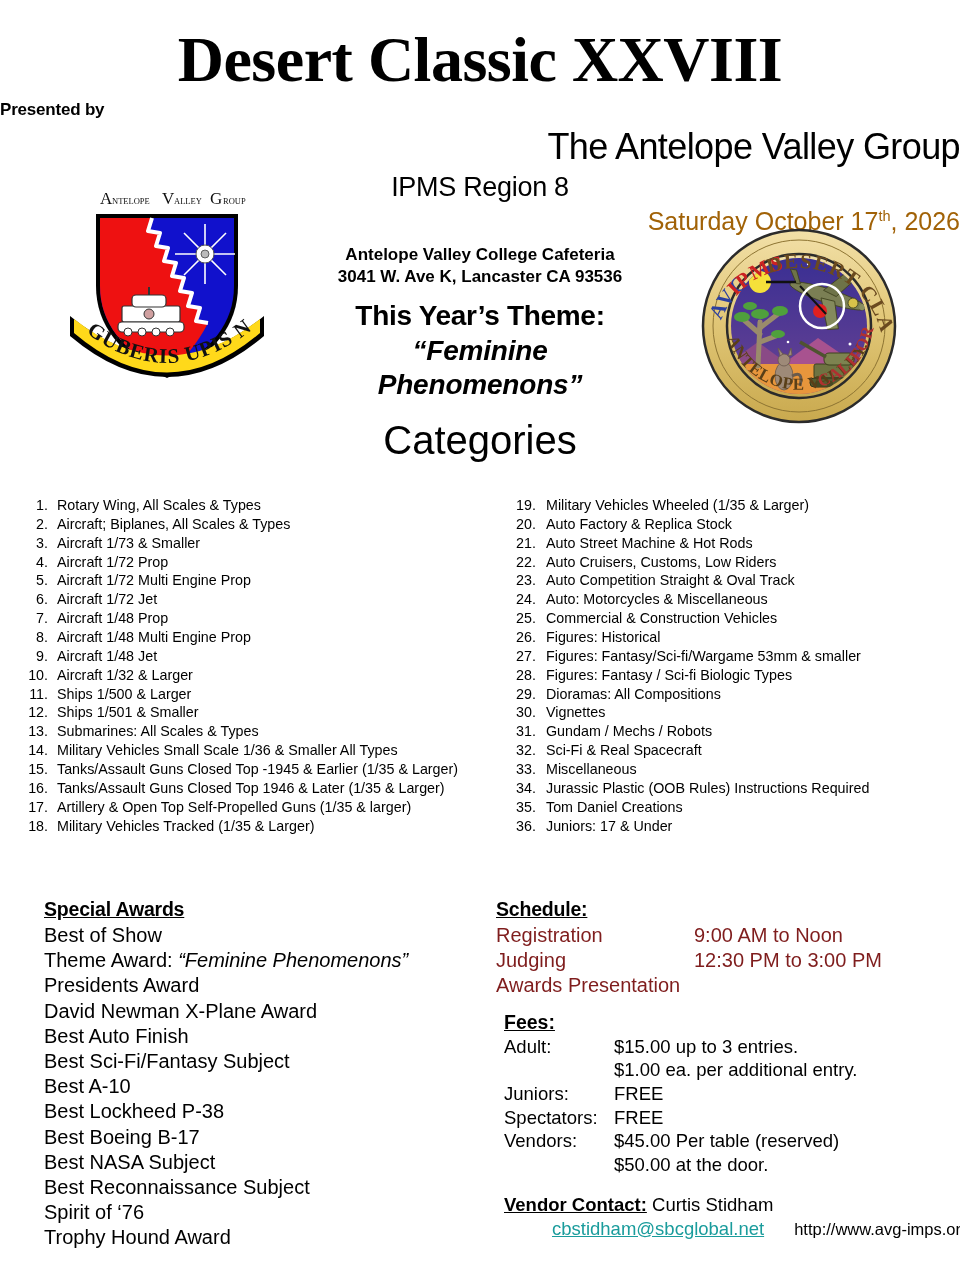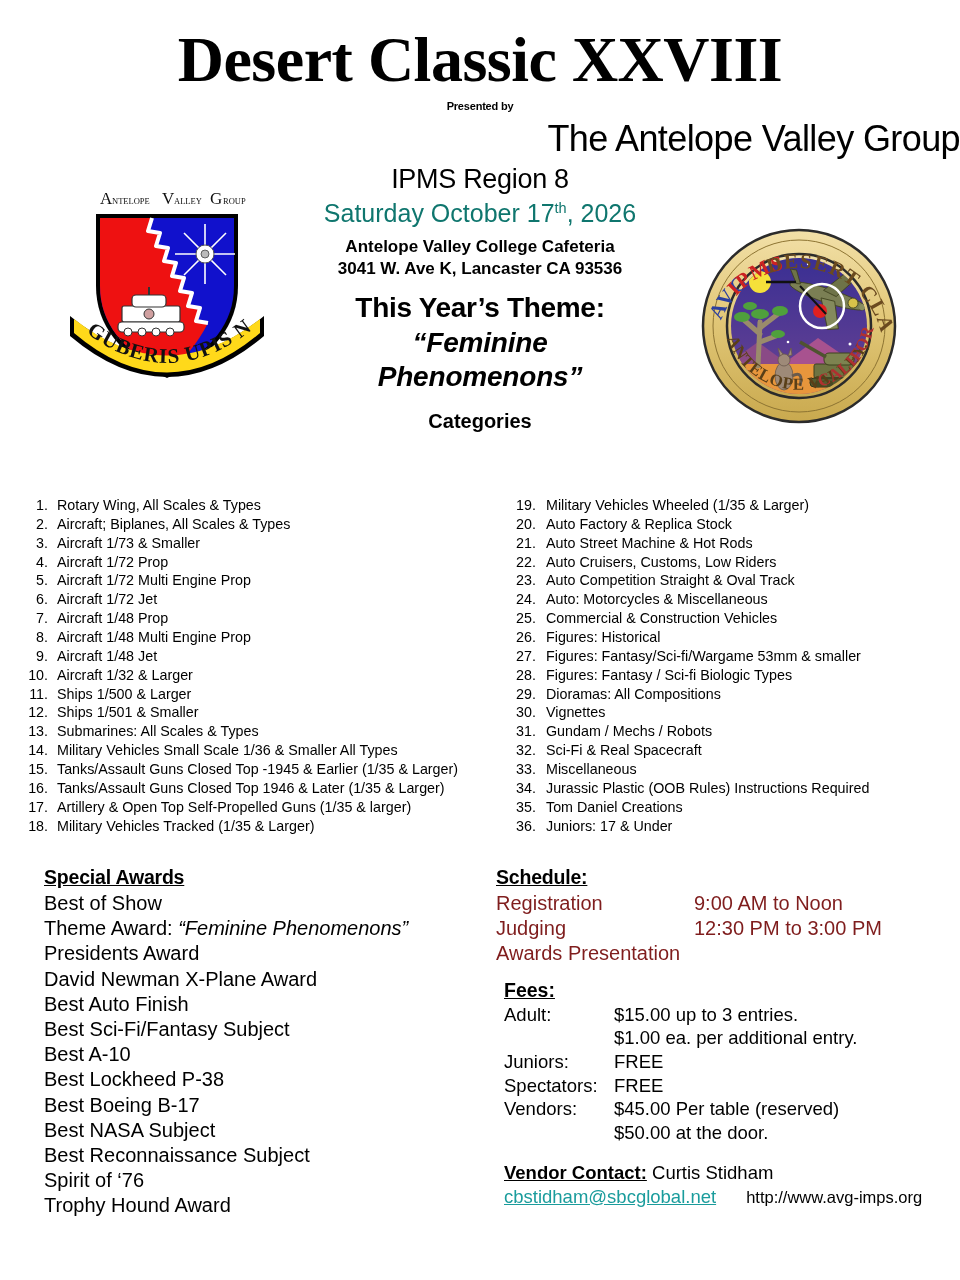--- a/index.html
+++ b/index.html
@@ -9,69 +9,69 @@
     margin:0 auto;overflow:hidden;
   }
 
   
   .title{
     font-family:"Liberation Serif",serif;font-weight:bold;
     font-size:64px;line-height:1.0;text-align:center;color:#000;
     letter-spacing:-0.5px;padding-top:28px;
   }
   .presented-by{
-    text-align:center;font-size:11px;font-weight:bold;color:#000;
+    text-align:left;font-size:17px;font-weight:bold;color:#000;
     margin-top:8px;letter-spacing:-0.2px;
   }
   .group-name{
     text-align:right;font-size:36px;font-weight:normal;color:#000;
     margin-top:6px;letter-spacing:-0.6px;
   }
   .region{
     text-align:center;font-size:27px;font-weight:normal;color:#000;
     margin-top:4px;letter-spacing:-0.3px;
   }
   .date{
-    text-align:center;font-size:25px;color:#0f766e;margin-top:4px;
+    text-align:right;font-size:25px;color:#a16207;margin-top:4px;
   }
   .date sup{font-size:0.58em;vertical-align:super;}
   .venue{
     text-align:center;font-size:17px;font-weight:bold;color:#000;
     line-height:1.28;margin-top:8px;
   }
   .theme-label{
     text-align:center;font-size:28px;font-weight:bold;color:#000;
     margin-top:12px;letter-spacing:-0.3px;
   }
   .theme-value{
     text-align:center;font-size:28px;font-weight:bold;font-style:italic;
     color:#000;line-height:1.22;margin-top:2px;letter-spacing:-0.2px;
   }
   .categories-head{
-    text-align:center;font-size:20px;color:#000;margin-top:16px;font-weight:bold;
+    text-align:center;font-size:40px;color:#000;margin-top:16px;
   }
 
   
   .logo-left{position:absolute;left:62px;top:186px;width:210px;height:205px;}
   .logo-right{position:absolute;left:688px;top:214px;width:222px;height:218px;}
 
   
   .cats{
     position:absolute;top:496px;left:0;width:960px;
     display:flex;
   }
   .cats-col{font-size:14.3px;color:#000;}
   .cats-col.left{width:500px;padding-left:14px;box-sizing:border-box;}
   .cats-col.right{width:460px;padding-left:16px;box-sizing:border-box;}
   .cat-row{display:flex;line-height:1.32;white-space:nowrap;}
   .cat-num{width:34px;text-align:right;flex:none;padding-right:9px;}
   .cats-col.right .cat-num{width:26px;text-align:left;padding-right:4px;}
 
   
-  .bottom{position:absolute;top:866px;left:0;width:960px;display:flex;}
+  .bottom{position:absolute;top:898px;left:0;width:960px;display:flex;}
   .col-awards{width:488px;padding-left:44px;box-sizing:border-box;}
   .col-sched{width:472px;padding-left:8px;box-sizing:border-box;}
 
   .sec-head{
     font-size:19.5px;font-weight:bold;text-decoration:underline;
     color:#000;margin-bottom:2px;letter-spacing:-0.2px;
   }
   .award-item{font-size:20px;line-height:1.26;color:#000;white-space:nowrap;}
   .award-item .ital{font-style:italic;}
 
@@ -83,21 +83,21 @@
     font-size:19.5px;font-weight:bold;text-decoration:underline;
     color:#000;margin-top:12px;margin-bottom:1px;padding-left:8px;
   }
   .fee-row{display:flex;font-size:18.5px;line-height:1.28;color:#000;white-space:nowrap;padding-left:8px;}
   .fee-label{width:110px;flex:none;}
   .fee-val{flex:1;}
 
   .vendor-block{margin-top:16px;padding-left:8px;}
   .vendor-line{font-size:18.5px;line-height:1.3;color:#000;white-space:nowrap;}
   .vendor-head{font-weight:bold;text-decoration:underline;}
-  .vendor-links{display:flex;align-items:baseline;margin-top:1px;}
+  .vendor-links{display:flex;align-items:baseline;margin-top:1px;margin-left:48px;}
   .email-link{
     font-size:18.5px;color:#1a9c9c;text-decoration:underline;
     white-space:nowrap;cursor:pointer;
   }
   .site-url{font-size:16.5px;color:#000;margin-left:30px;white-space:nowrap;}
 </style>
 </head>
 <body>
 
 <div class="page">

